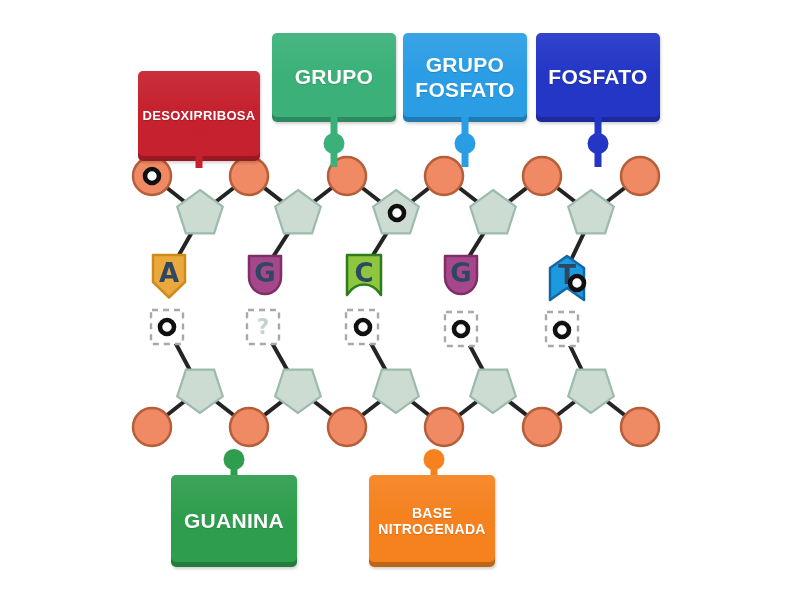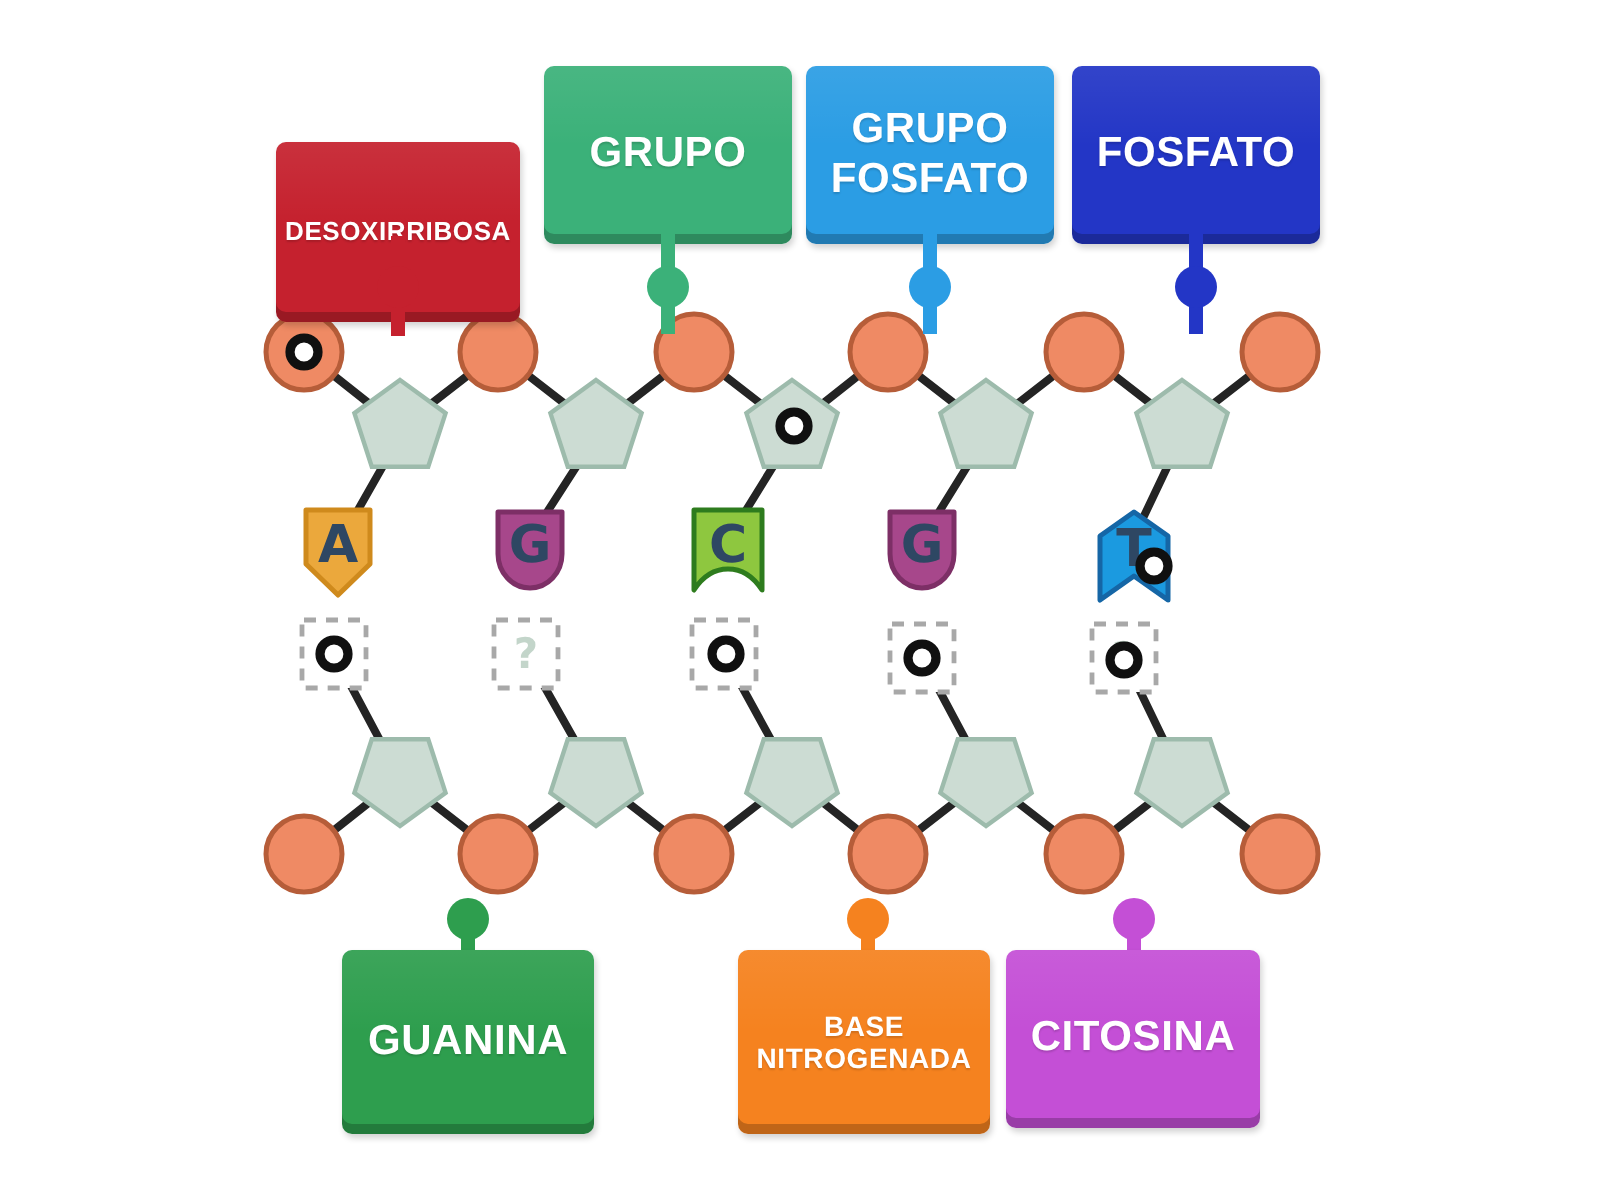--- a/index.html
+++ b/index.html
@@ -185,19 +185,14 @@
     <div class="pin-stem c-adenina" style="top:12px; height:20px;"></div>
     <div class="label-box c-adenina fs-big" style="top:26px; width:126px; height:92px;">GUANINA</div>
   </div>
 
   <div class="label-group" style="left:337px; top:449px; width:129px; height:120px;margin-left:32px;">
     <div class="pin-ball c-basenit" style="top:0;"></div>
     <div class="pin-stem c-basenit" style="top:12px; height:20px;"></div>
     <div class="label-box c-basenit fs-mid" style="top:26px; width:126px; height:92px;">BASE NITROGENADA</div>
   </div>
 
-  <div class="label-group" style="left:503px; top:449px; width:127px; height:118px;">
-    <div class="pin-ball c-citosina" style="top:0;"></div>
-    <div class="pin-stem c-citosina" style="top:12px; height:20px;"></div>
-    <div class="label-box c-citosina fs-big" style="top:26px; width:127px; height:89px;">CITOSINA</div>
-  </div>
 
 </div>
 
 </body></html>

